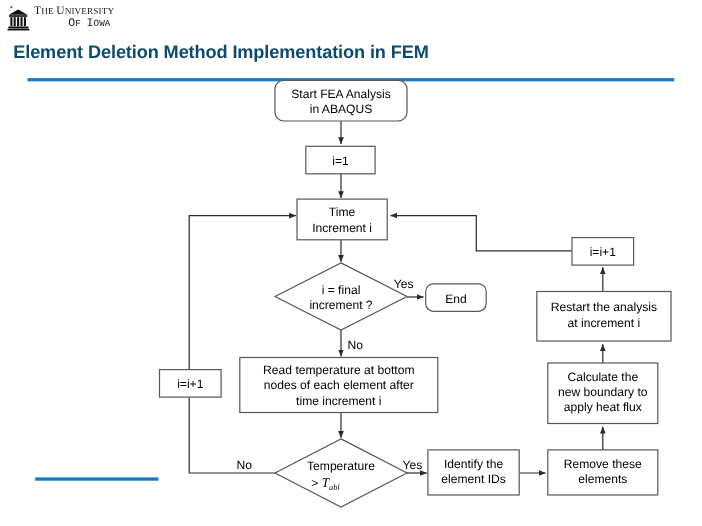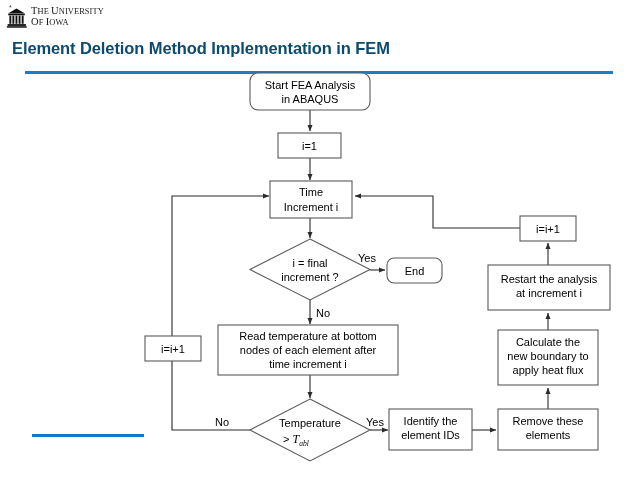--- a/index.html
+++ b/index.html
@@ -9,22 +9,22 @@
   #slide{position:relative;width:610px;height:478px;background:#fff;}
 
   
   .logo{position:absolute;left:6px;top:5px;width:112px;height:26px;
         display:flex;align-items:flex-start;}
   .logo-mark{width:22px;height:24px;position:relative;flex:0 0 auto;margin-right:3px;}
   .logo-text{display:flex;flex-direction:column;justify-content:center;
              line-height:1.02;padding-top:1px;}
   .logo-l1{font-family:"Liberation Serif","DejaVu Serif",serif;
            font-size:10.5px;letter-spacing:.1px;color:#1a1a1a;white-space:nowrap;}
-  .logo-l2{font-family:Liberation Serif, serif;
-           font-size:10.5px;letter-spacing:.1px;color:#1a1a1a;white-space:nowrap;}
+  .logo-l2{font-family:Liberation Mono, monospace;
+           font-size:10.5px;letter-spacing:.1px;color:#1a1a1a;white-space:nowrap;margin-left:31px;}
   .sc{font-size:8.4px;}
 
   
   .title{position:absolute;left:12px;top:39px;width:638px;text-align:left;
          font-size:16.5px;font-weight:bold;color:#0c4a6e;letter-spacing:-.1px;}
   .divider{position:absolute;left:25px;top:71px;width:588px;height:3px;
            background:#1f7cc4;}
   .accent{position:absolute;left:32px;top:434px;width:112px;height:3px;
           background:#1278c8;}
 

